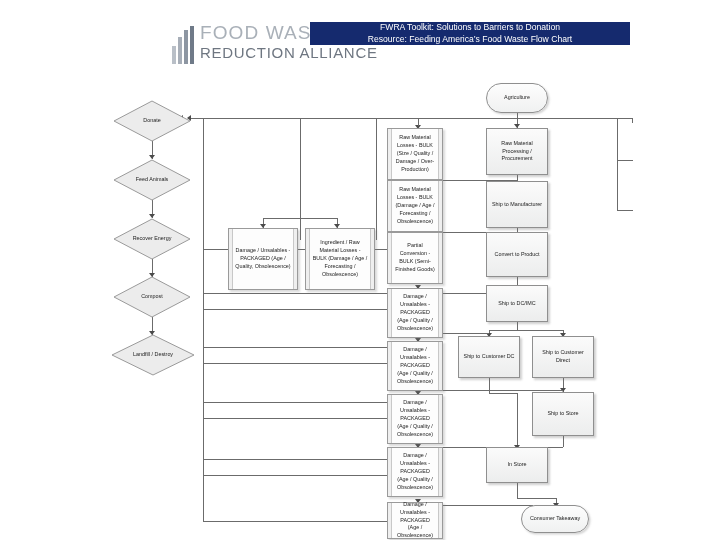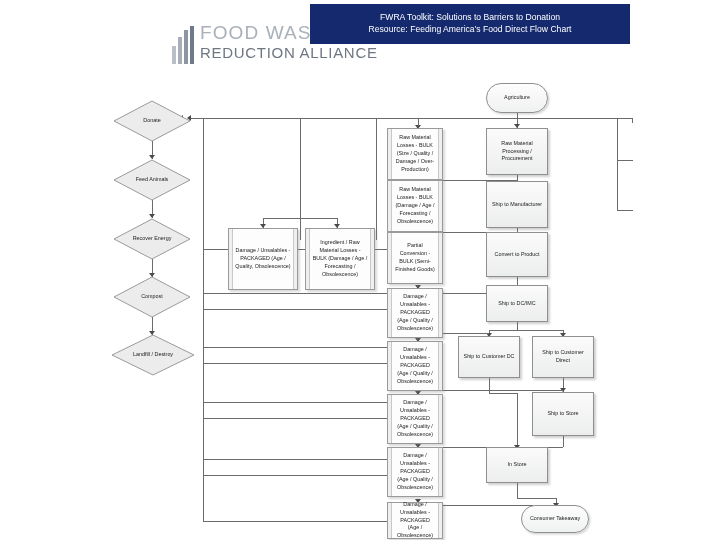--- a/index.html
+++ b/index.html
@@ -17,21 +17,21 @@
   .logo-bars i{display:block;width:4px;background:#9aa2ad;}
   .logo-bars i:nth-child(1){height:18px;background:#b9bfc7;}
   .logo-bars i:nth-child(2){height:27px;background:#a7aeb8;}
   .logo-bars i:nth-child(3){height:34px;background:#8d96a2;}
   .logo-bars i:nth-child(4){height:38px;background:#6f7a88;}
   .logo-l1{position:absolute;left:28px;top:2px;font-size:19px;letter-spacing:1.1px;
     color:#a9b0b8;font-family:"Liberation Sans",sans-serif;white-space:nowrap;}
   .logo-l2{position:absolute;left:28px;top:24px;font-size:15px;letter-spacing:.7px;
     color:#6e7681;font-family:"Liberation Sans",sans-serif;white-space:nowrap;}
 
-  .banner{position:absolute;left:310px;top:4px;width:320px;height:40px;
+  .banner{position:absolute;left:310px;top:22px;width:320px;height:23px;
     background:#152a6e;color:#ffffff;display:flex;flex-direction:column;
     align-items:center;justify-content:center;line-height:1.35;}
   .banner div{font-size:8.6px;white-space:nowrap;}
 
   
   .node{position:absolute;box-sizing:border-box;display:flex;
     align-items:center;justify-content:center;text-align:center;
     font-size:5.4px;line-height:1.45;color:#1c1c1c;}
 
   .proc{border:1px solid #8f8f8f;
@@ -76,21 +76,21 @@
         <i></i>
         <i></i>
         <i></i>
     </div>
     <div class="logo-l1">FOOD WASTE</div>
     <div class="logo-l2">REDUCTION ALLIANCE</div>
   </div>
 
   <div class="banner">
     <div>FWRA Toolkit: Solutions to Barriers to Donation</div>
-    <div>Resource: Feeding America’s Food Direct Flow Chart</div>
+    <div>Resource: Feeding America’s Food Waste Flow Chart</div>
   </div>
 
   <div class="ln lv" style="left:203px;top:118px;height:403px;"></div>
   <div class="ln lh" style="left:203px;top:118px;width:10px;"></div>
   <div class="arw lf" style="left:179px;top:115px;"></div>
   <div class="arw lf" style="left:187px;top:115px;"></div>
   <div class="ln lh" style="left:191px;top:118px;width:14px;"></div>
 
   <div class="ln lh" style="left:203px;top:118px;width:430px;"></div>
   <div class="ln lv" style="left:300px;top:118px;height:122px;"></div>

